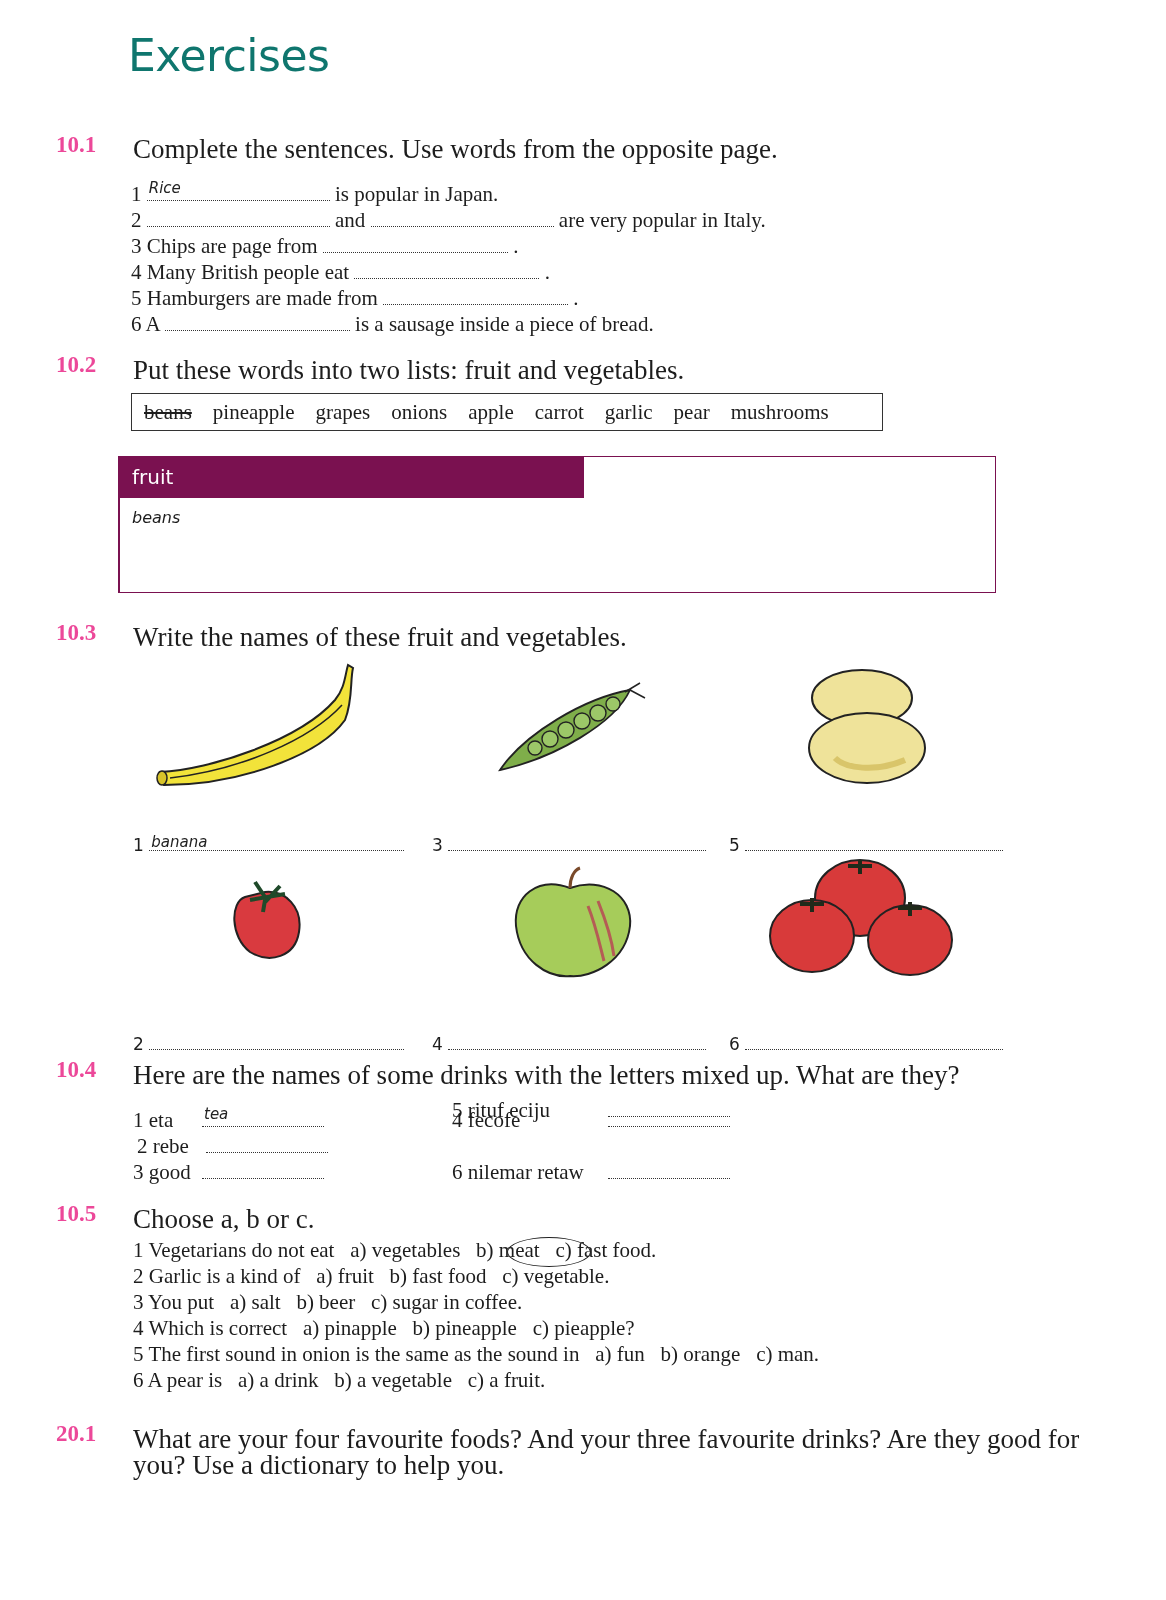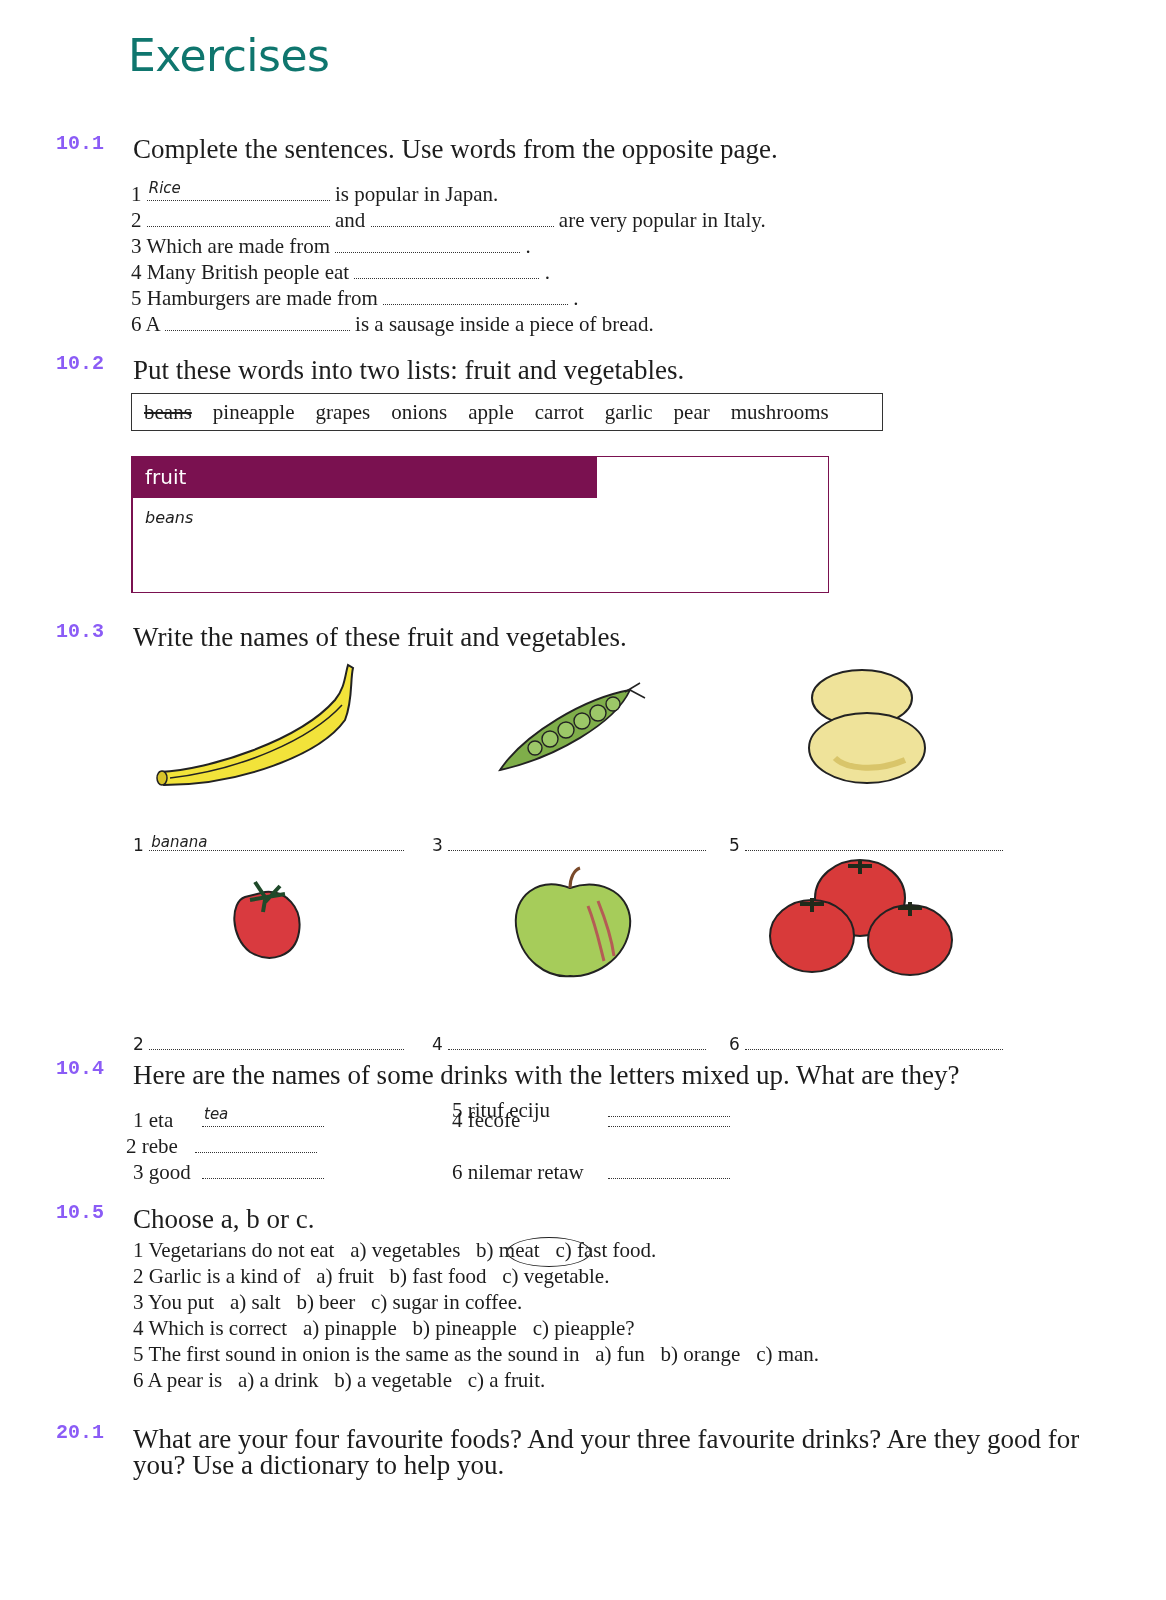--- a/index.html
+++ b/index.html
@@ -7,21 +7,21 @@
     width: 1166px; height: 1600px; position: relative; overflow: hidden;
     font-family: "Liberation Serif", serif; color: #1d1d1d;
   }
   .title {
     position: absolute; left: 128px; top: 30px;
     font-family: "DejaVu Sans", sans-serif; font-size: 44px; color: #0f766e;
     letter-spacing: -0.5px;
   }
   .ex-num {
     position: absolute; left: 56px;
-    font-family: Liberation Mono, monospace; font-size: 20px; color: #8b5cf6; font-weight: bold;
+    font-family: Liberation Serif, serif; font-size: 23px; color: #ec4899; font-weight: bold;
   }
   .ex-inst {
     position: absolute; left: 133px; font-size: 27px; color: #1d1d1d;
   }
   .line {
     position: absolute; font-size: 21px; white-space: nowrap; line-height: 26px;
   }
   .dots {
     display: inline-block; border-bottom: 1.5px dotted #333; height: 18px; vertical-align: baseline;
     position: relative;
@@ -31,21 +31,21 @@
     font-family: "DejaVu Sans", sans-serif; font-size: 15px; position: absolute; left: 2px; bottom: -1px;
     color: #222; font-style: italic;
   }
   .wordbox {
     position: absolute; left: 131px; top: 393px; width: 752px; height: 38px;
     border: 1.5px solid #333; box-sizing: border-box;
     display: flex; align-items: center; padding-left: 12px; gap: 21px; font-size: 21px;
   }
   .wordbox .struck { text-decoration: line-through; }
   .table {
-    position: absolute; left: 131px; top: 456px; width: 698px; height: 137px;
+    position: absolute; left: 118px; top: 456px; width: 878px; height: 137px;
     border: 1.5px solid #7a1150; box-sizing: border-box; display: grid;
     grid-template-columns: 465px 1fr; grid-template-rows: 41px 1fr;
   }
   .th {
     background: #7a1150; color: #fff; font-family: "DejaVu Sans", sans-serif; font-size: 20px;
     padding: 8px 0 0 13px; box-sizing: border-box;
   }
   .th + .th { border-left: 1.5px solid #fff; }
   .td { padding: 10px 0 0 12px; box-sizing: border-box; font-family: "DejaVu Sans", sans-serif; font-size: 16px; font-style: italic;}
   .td.r { border-left: 1.5px solid #7a1150; }
@@ -70,21 +70,21 @@
   <span>is popular in Japan.</span>
 </div>
 <div class="line" style="left:131px;top:194px">
   <span>2</span>
   <span class="dots" style="width:183px"></span>
   <span>and</span>
   <span class="dots" style="width:183px"></span>
   <span>are very popular in Italy.</span>
 </div>
 <div class="line" style="left:131px;top:220px">
-  <span>3</span> <span>Which are made from</span>
+  <span>3</span> <span>Chips are page from</span>
   <span class="dots" style="width:185px"></span>
   <span>.</span>
 </div>
 <div class="line" style="left:131px;top:246px">
   <span>4</span> <span>Many British people eat</span>
   <span class="dots" style="width:185px"></span>
   <span>.</span>
 </div>
 <div class="line" style="left:131px;top:272px">
   <span>5</span> <span>Hamburgers are made from</span>
@@ -194,21 +194,21 @@
   <span class="dots" style="width:258px;height:14px"></span>
 </div>
 
 <div class="ex-num" style="top:1057px">10.4</div>
 <div class="ex-inst" style="top:1060px">Here are the names of some drinks with the letters mixed up. What are they?</div>
 
 <div class="line" style="left:133px;top:1094px">
   <span>1</span> <span style="display:inline-block;width:48px">eta</span>
   <span class="dots" style="width:122px"><span class="hand">tea</span></span>
 </div>
-<div class="line" style="left:126px;top:1120px">
+<div class="line" style="left:137px;top:1120px">
   <span>2</span> <span style="display:inline-block;width:48px">rebe</span>
   <span class="dots" style="width:122px"></span>
 </div>
 <div class="line" style="left:133px;top:1146px">
   <span>3</span> <span style="display:inline-block;width:48px">good</span>
   <span class="dots" style="width:122px"></span>
 </div>
 <div class="line" style="left:452px;top:1094px">
   <span>4</span> <span style="display:inline-block;width:135px">fecofe</span>
   <span class="dots" style="width:122px"></span>

